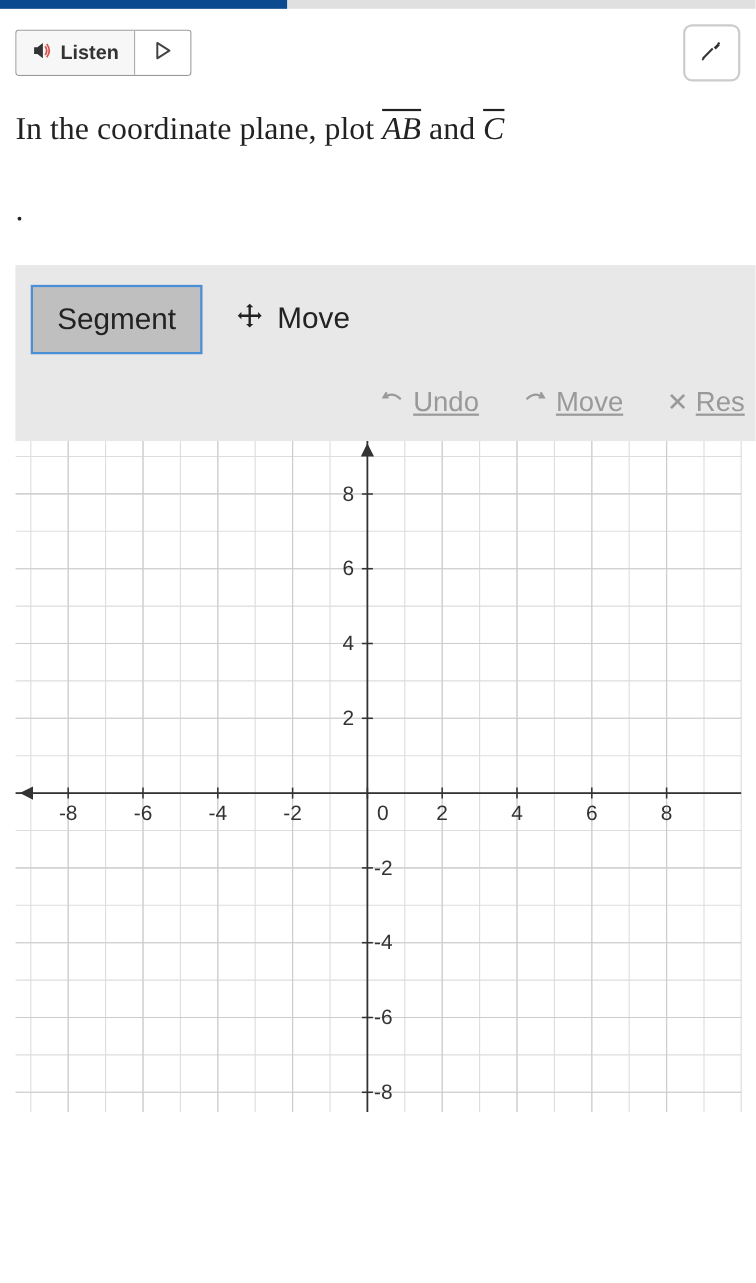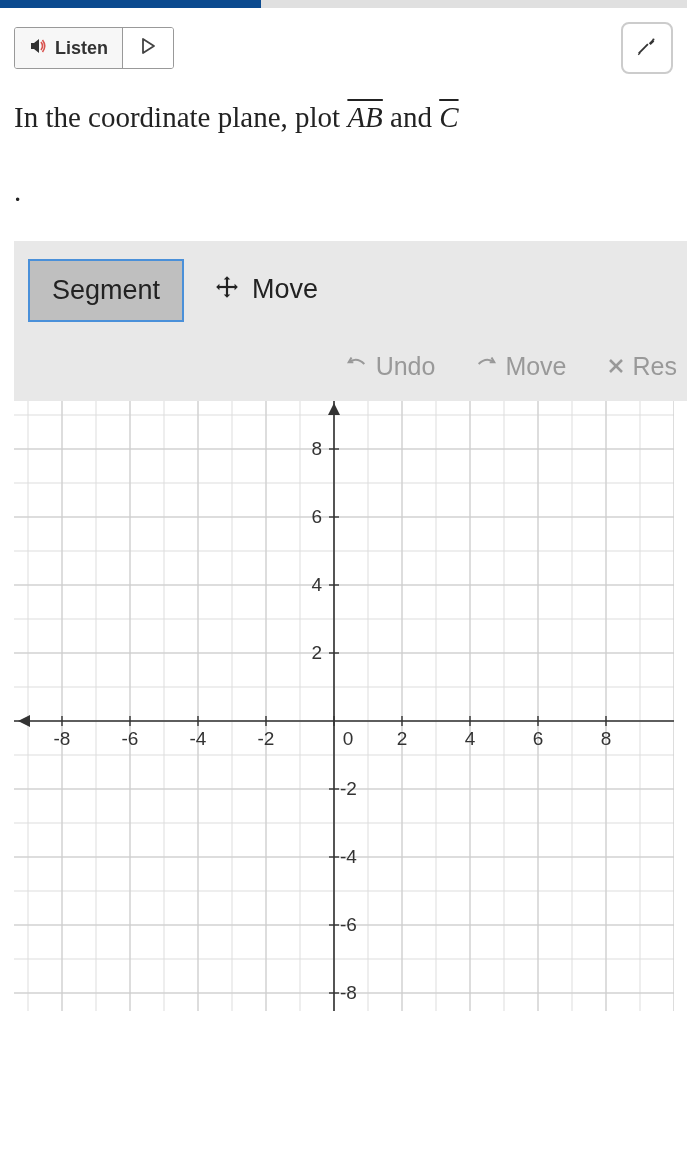--- a/index.html
+++ b/index.html
@@ -114,20 +114,21 @@
     color: #222;
     cursor: pointer;
   }
   .tool-row2 {
     display: flex;
     justify-content: flex-end;
     gap: 40px;
     padding: 30px 10px 10px 0;
     font-size: 25px;
     color: #999;
+    text-decoration: underline;
   }
   .tool-row2 .item {
     display: flex;
     align-items: center;
     gap: 8px;
     cursor: pointer;
   }
   .chart-container {
     width: 660px;
     height: 610px;

